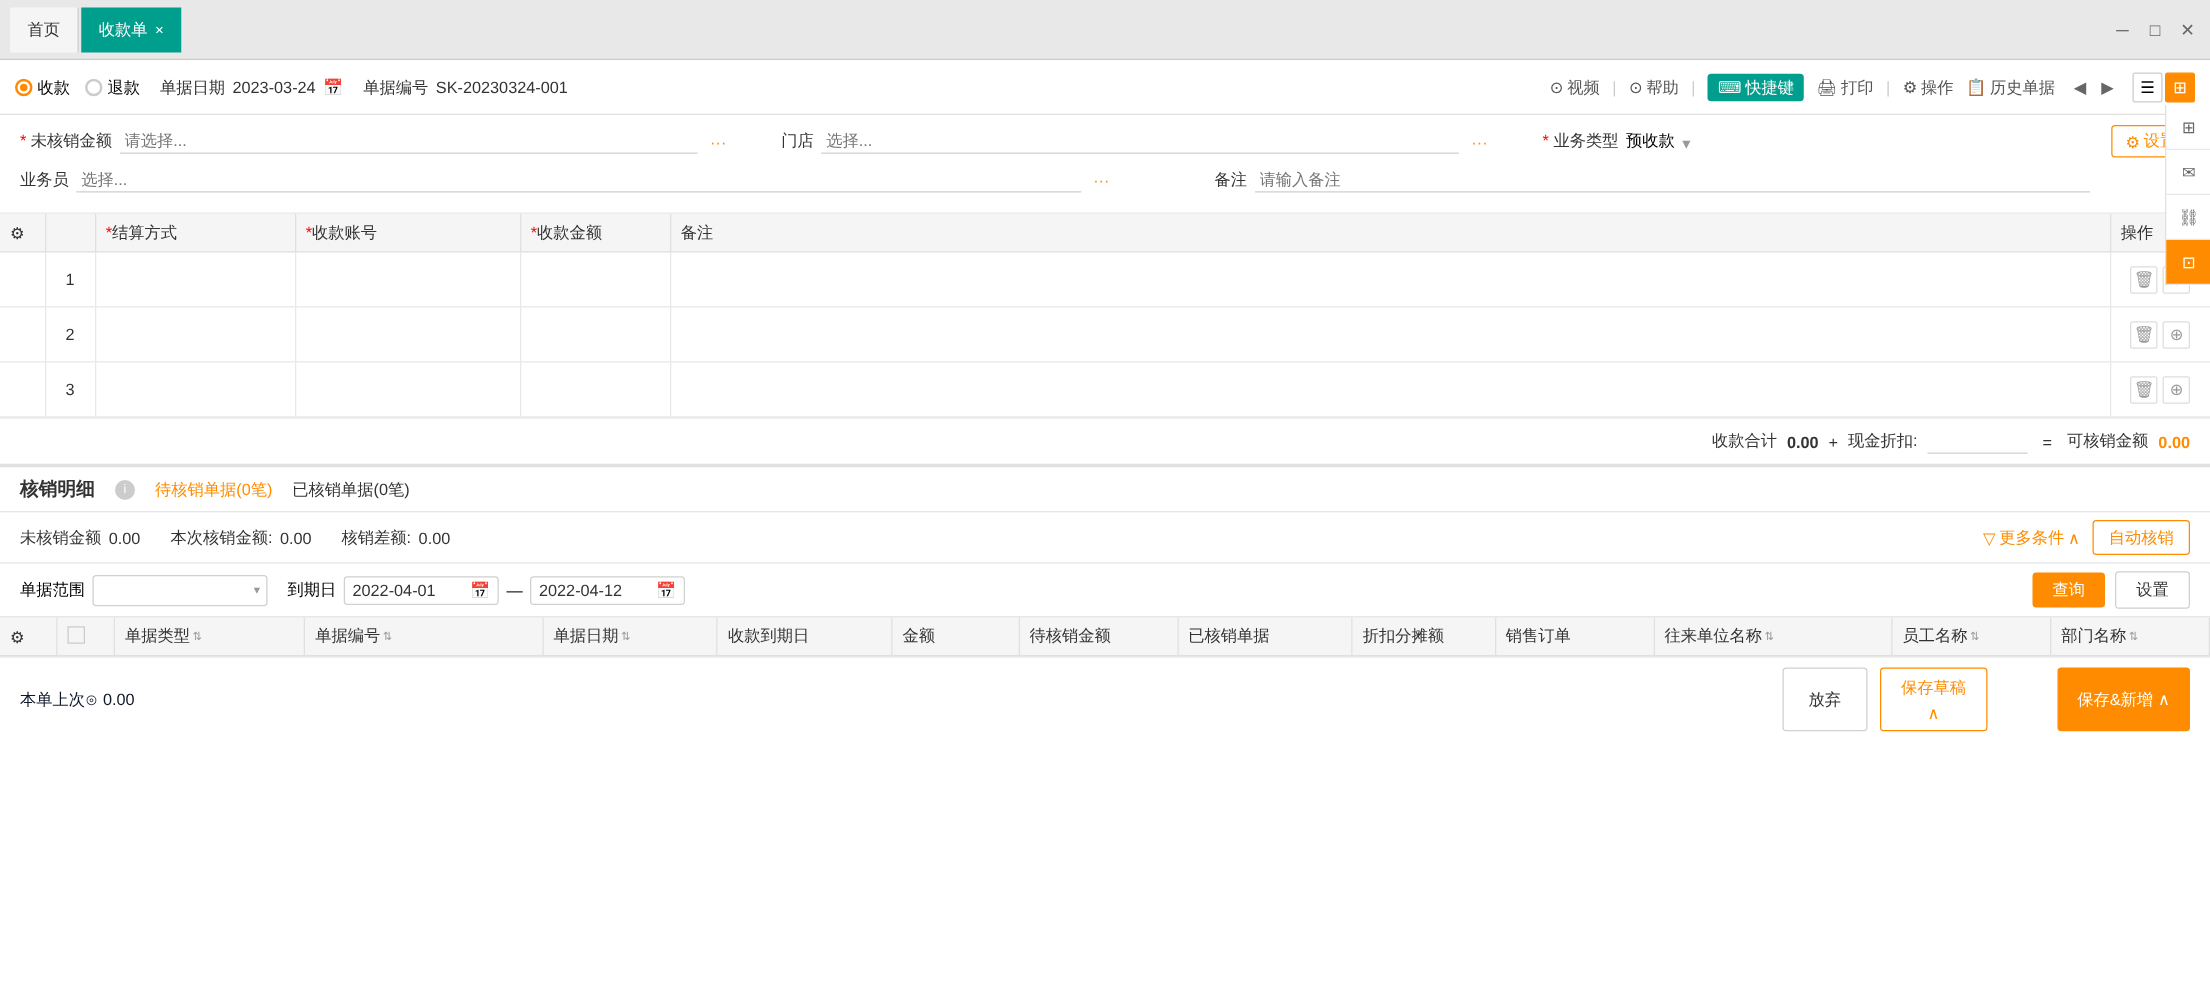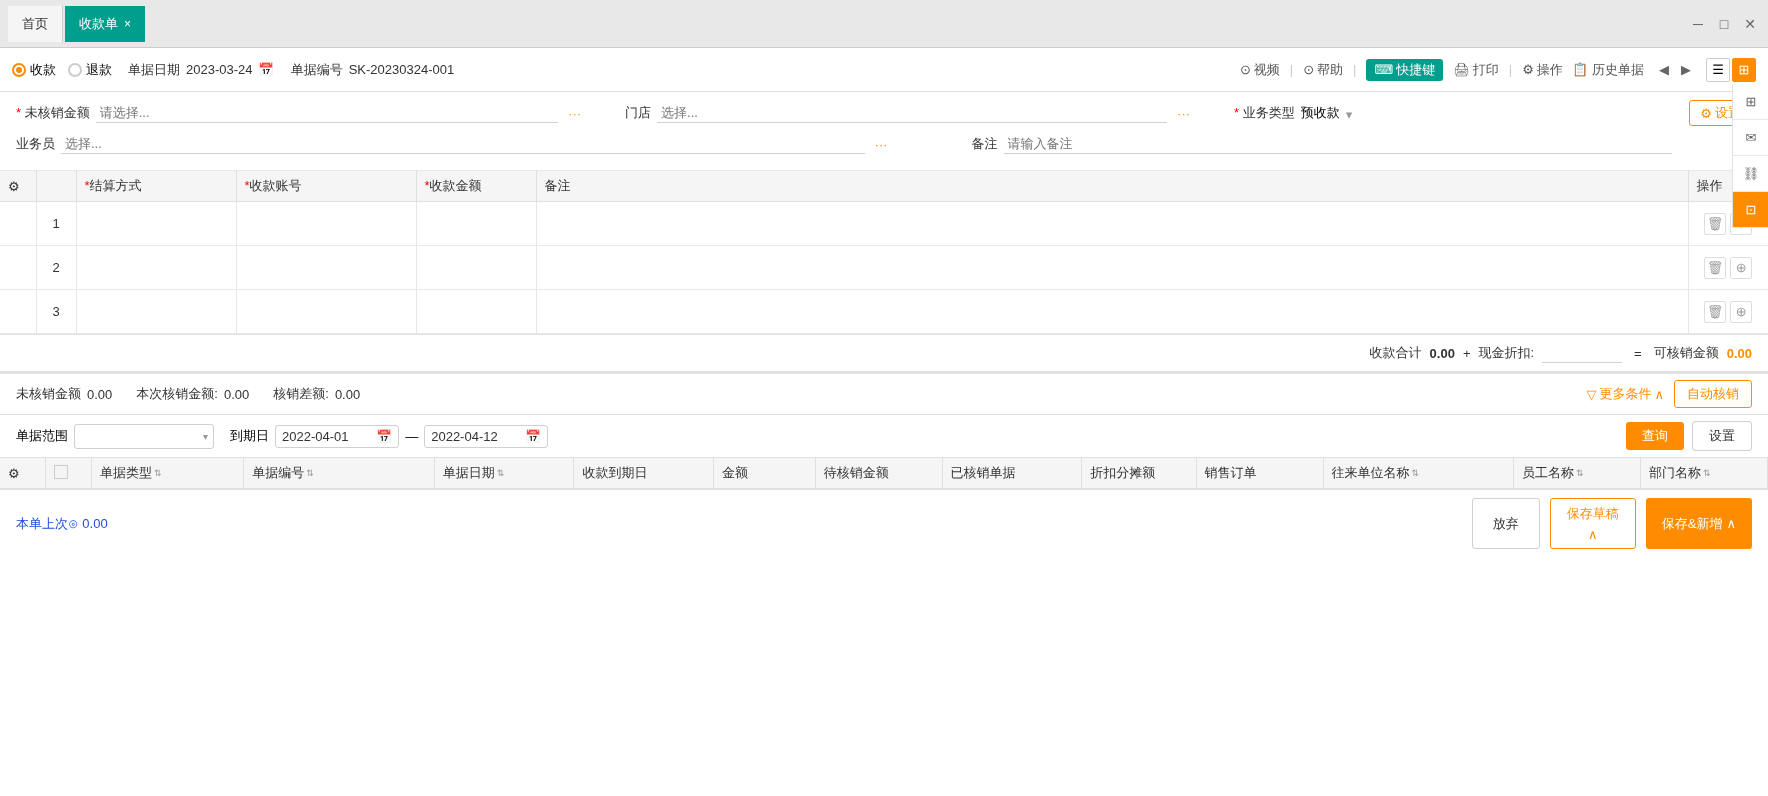--- a/index.html
+++ b/index.html
@@ -155,25 +155,25 @@
       padding: 6px 8px; text-align: left; color: #333; font-weight: normal; white-space: nowrap;
     }
     .th-sort { display: flex; align-items: center; gap: 2px; }
     .sort-icon { font-size: 9px; color: #999; }
 
     
     .footer {
       display: flex; align-items: center; padding: 8px 16px;
       background: #fff; border-top: 1px solid #e0e0e0; gap: 12px;
     }
-    .footer-info { display: flex; align-items: center; gap: 4px; color: #1d4ed8; text-align: right; }
+    .footer-info { display: flex; align-items: center; gap: 4px; color: #0f172a; text-align: right; }
     .footer-right { margin-left: auto; display: flex; gap: 10px; }
     .btn-discard { background: #fff; border: 1px solid #d0d0d0; color: #333; padding: 6px 20px; border-radius: 3px; cursor: pointer; }
     .btn-draft { background: #fff; border: 1px solid #ff8c00; color: #ff8c00; padding: 6px 16px; border-radius: 3px; cursor: pointer; display: flex; align-items: center; gap: 4px; flex-direction: column; }
-    .btn-save-new { background: #ff8c00; border: none; color: #fff; padding: 6px 16px; border-radius: 3px; cursor: pointer; display: flex; align-items: center; gap: 4px; }
+    .btn-save-new { background: #ff8c00; border: none; color: #fff; padding: 6px 16px; border-radius: 3px; cursor: pointer; display: flex; align-items: center; gap: 4px; margin-left: 46px; }
 
     
     .right-sidebar {
       position: absolute; right: 0; top: 36px; width: 36px;
       display: flex; flex-direction: column; background: #fff;
       border-left: 1px solid #e0e0e0;
     }
     .sidebar-icon {
       width: 36px; height: 36px; display: flex; align-items: center; justify-content: center;
       cursor: pointer; border-bottom: 1px solid #e8e8e8; color: #666;
@@ -382,20 +382,30 @@
     <span class="summary-value">0.00</span>
     <span class="summary-label">+</span>
     <span class="summary-label">现金折扣:</span>
     <input class="summary-input" style="">
     <span class="summary-eq">=</span>
     <span class="summary-label">可核销金额</span>
     <span class="summary-orange">0.00</span>
   </div>
 
   <div class="writeoff-section">
+    <div class="writeoff-header">
+      <span class="writeoff-title">核销明细</span>
+      <span class="info-icon">i</span>
+      <div class="tab-link">
+        <span>待核销单据(0笔)</span>
+      </div>
+      <div class="tab-link-normal">
+        <span>已核销单据(0笔)</span>
+      </div>
+    </div>
 
     <div class="writeoff-stats">
       <div class="stat-item">
         <span>未核销金额</span>
         <span class="stat-value">0.00</span>
       </div>
       <div class="stat-item">
         <span>本次核销金额:</span>
         <span class="stat-value">0.00</span>
       </div>

